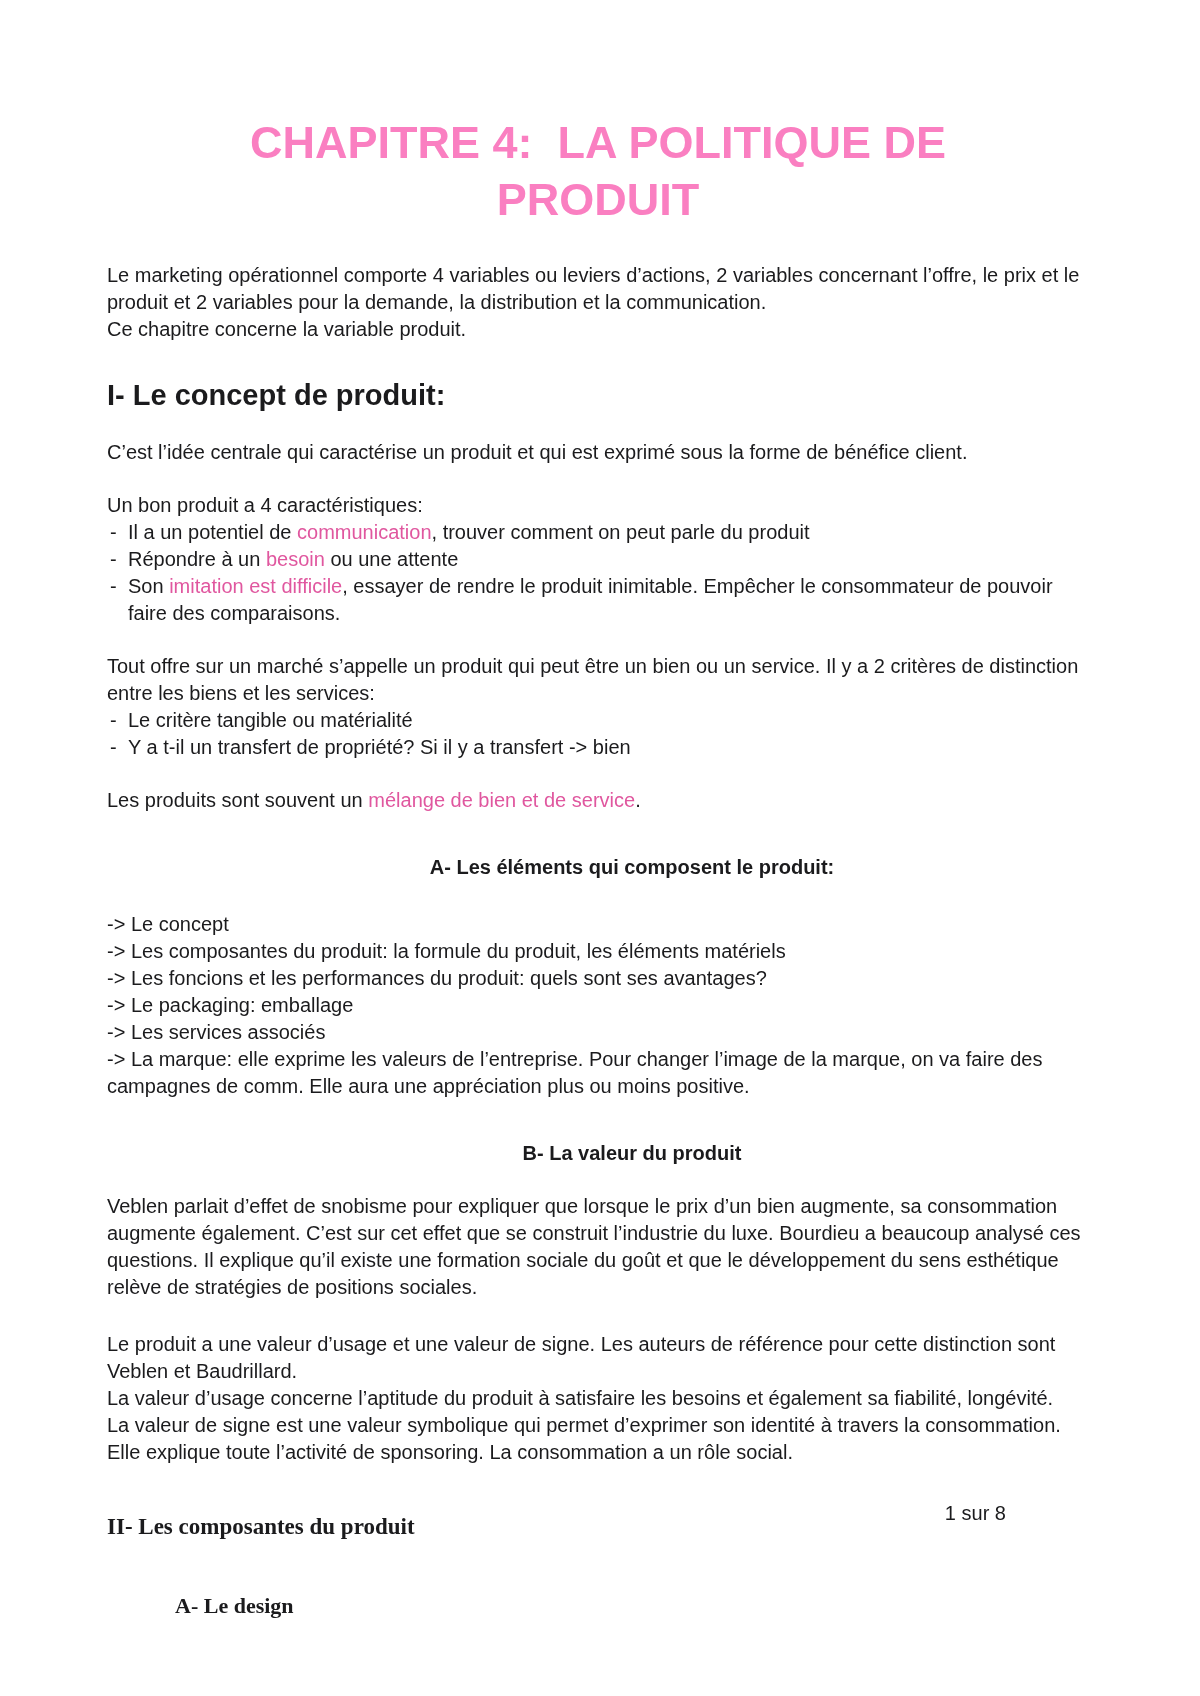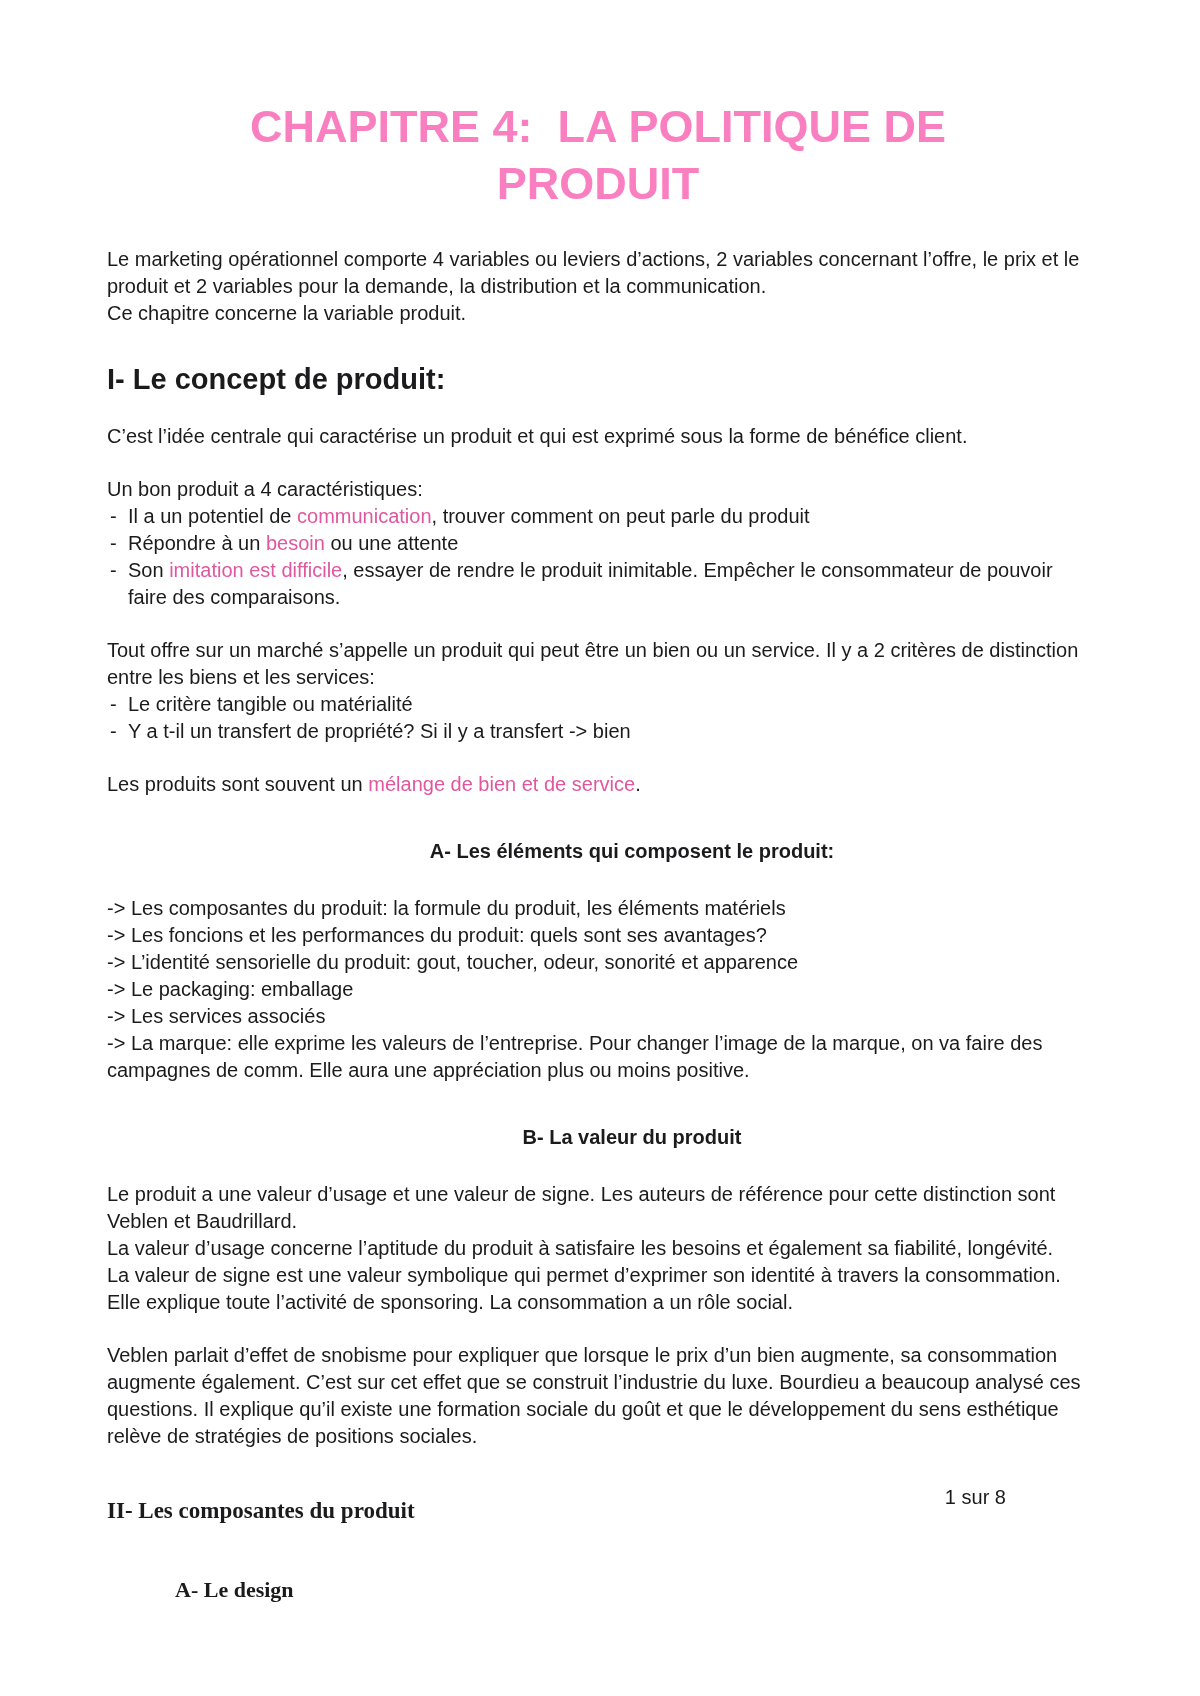--- a/index.html
+++ b/index.html
@@ -6,21 +6,21 @@
   :root{
     --title:#fa7fc1;
     --accent:#e0579f;
     --text:#1b1b1d;
   }
   html,body{margin:0;padding:0;background:#ffffff;}
   .page{
     position:relative;
     width:1200px;
     height:1676px;
-    margin:0 auto;
+    margin:16px auto;
     box-sizing:border-box;
     padding:98px 111px 0 107px;
     background:#ffffff;
     font-family:"Liberation Sans", sans-serif;
     font-size:20px;
     line-height:27px;
     color:var(--text,#1b1b1d);
     overflow:hidden;
   }
   .doc-title{
@@ -115,38 +115,38 @@
     <div class="bullet"><span>Y a t-il un transfert de propriété? Si il y a transfert -&gt; bien</span></div>
   </div>
 
   <div class="block">
     <div class="line"><span>Les produits sont souvent un </span><span class="hl">mélange de bien et de service</span><span>.</span></div>
   </div>
 
   <h3 class="subhead">A- Les éléments qui composent le produit:</h3>
 
   <div class="block after-subhead">
+    <div class="line">-&gt; Le concept</div>
     <div class="line">-&gt; Les composantes du produit: la formule du produit, les éléments matériels</div>
     <div class="line">-&gt; Les foncions et les performances du produit: quels sont ses avantages?</div>
-    <div class="line">-&gt; L’identité sensorielle du produit: gout, toucher, odeur, sonorité et apparence</div>
     <div class="line">-&gt; Le packaging: emballage</div>
     <div class="line">-&gt; Les services associés</div>
     <div class="line">-&gt; La marque: elle exprime les valeurs de l’entreprise. Pour changer l’image de la marque, on va faire des campagnes de comm. Elle aura une appréciation plus ou moins positive.</div>
   </div>
 
   <h3 class="subhead">B- La valeur du produit</h3>
 
+  <div class="block">
+    <div class="line">Veblen parlait d’effet de snobisme pour expliquer que lorsque le prix d’un bien augmente, sa consommation augmente également. C’est sur cet effet que se construit l’industrie du luxe. Bourdieu a beaucoup analysé ces questions. Il explique qu’il existe une formation sociale du goût et que le développement du sens esthétique relève de stratégies de positions sociales.</div>
+  </div>
+
   <div class="block after-subhead">
     <div class="line">Le produit a une valeur d’usage et une valeur de signe. Les auteurs de référence pour cette distinction sont Veblen et Baudrillard.</div>
     <div class="line">La valeur d’usage concerne l’aptitude du produit à satisfaire les besoins et également sa fiabilité, longévité.</div>
     <div class="line">La valeur de signe est une valeur symbolique qui permet d’exprimer son identité à travers la consommation. Elle explique toute l’activité de sponsoring. La consommation a un rôle social.</div>
-  </div>
-
-  <div class="block">
-    <div class="line">Veblen parlait d’effet de snobisme pour expliquer que lorsque le prix d’un bien augmente, sa consommation augmente également. C’est sur cet effet que se construit l’industrie du luxe. Bourdieu a beaucoup analysé ces questions. Il explique qu’il existe une formation sociale du goût et que le développement du sens esthétique relève de stratégies de positions sociales.</div>
   </div>
 
   <h2 class="h2-serif serif">II- Les composantes du produit</h2>
 
   <h3 class="subhead-serif serif">A- Le design</h3>
 
   <div class="footer">1 sur 8</div>
 
 </div>
 

